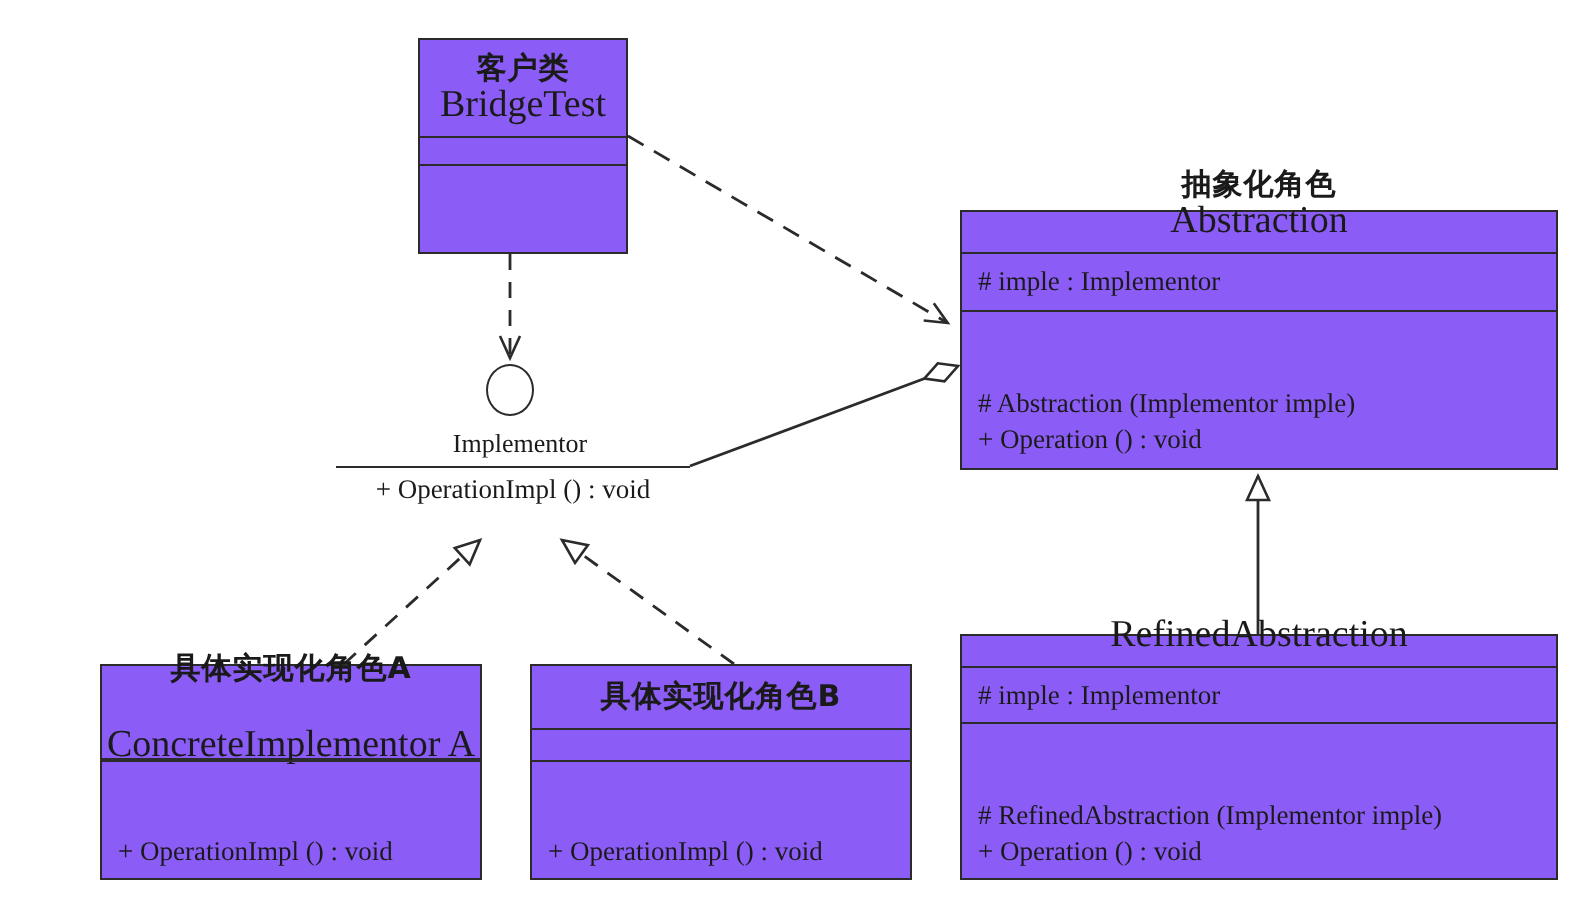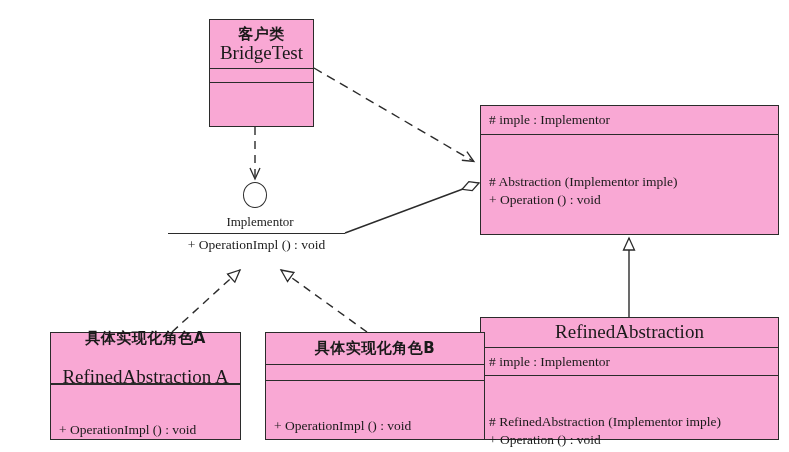--- a/index.html
+++ b/index.html
@@ -26,24 +26,25 @@
     width: 789px;
     height: 452px;
     pointer-events: none;
   }
 
   
   .uml-class {
     position: absolute;
     box-sizing: border-box;
     border: 1.4px solid #2b2b2b;
-    background: #f9a8d4;
+    background: #8b5cf6;
     display: flex;
     flex-direction: column;
     z-index: 5;
+    justify-content: flex-end;
   }
   .compartment {
     box-sizing: border-box;
     border-bottom: 1.4px solid #2b2b2b;
     display: flex;
     flex-direction: column;
     justify-content: center;
   }
   .compartment:last-child {
     border-bottom: none;
@@ -170,20 +171,24 @@
   <div class="uml-class" style="left:209px; top:19px; width:105px; height:108px;">
     <div class="compartment comp-title" style="height:50px;">
       <div class="cn-zh">客户类</div>
       <div class="cn-en">BridgeTest</div>
     </div>
     <div class="compartment comp-empty" style="height:30px;"></div>
     <div class="compartment comp-empty" style="height:26px;"></div>
   </div>
 
   <div class="uml-class" style="left:480px; top:105px; width:299px; height:130px;">
+    <div class="compartment comp-title" style="height:53px;">
+      <div class="cn-zh">抽象化角色</div>
+      <div class="cn-en">Abstraction</div>
+    </div>
     <div class="compartment comp-members" style="height:29px;">
       <div class="member"># imple : Implementor</div>
     </div>
     <div class="compartment comp-members" style="height:48px;">
       <div class="member"># Abstraction (Implementor imple)</div>
       <div class="member">+ Operation () : void</div>
     </div>
   </div>
 
   <div class="uml-class" style="left:480px; top:317px; width:299px; height:123px;">
@@ -195,29 +200,29 @@
     </div>
     <div class="compartment comp-members" style="height:45px;">
       <div class="member"># RefinedAbstraction (Implementor imple)</div>
       <div class="member">+ Operation () : void</div>
     </div>
   </div>
 
   <div class="uml-class" style="left:50px; top:332px; width:191px; height:108px;">
     <div class="compartment comp-title" style="height:51px;gap:20px;">
       <div class="cn-zh">具体实现化角色A</div>
-      <div class="cn-en">RefinedAbstraction A</div>
+      <div class="cn-en">ConcreteImplementor A</div>
     </div>
     <div class="compartment comp-empty" style="height:29px;"></div>
     <div class="compartment comp-members" style="height:26px;">
       <div class="member">+ OperationImpl () : void</div>
     </div>
   </div>
 
-  <div class="uml-class" style="left:265px; top:332px; width:220px; height:108px;">
+  <div class="uml-class" style="left:265px; top:332px; width:191px; height:108px;">
     <div class="compartment comp-title" style="height:51px;">
       <div class="cn-zh">具体实现化角色B</div>
     </div>
     <div class="compartment comp-empty" style="height:29px;"></div>
     <div class="compartment comp-members" style="height:26px;">
       <div class="member">+ OperationImpl () : void</div>
     </div>
   </div>
 
   <div class="iface" style="left:0; top:0; width:789px; height:452px; pointer-events:none;">

